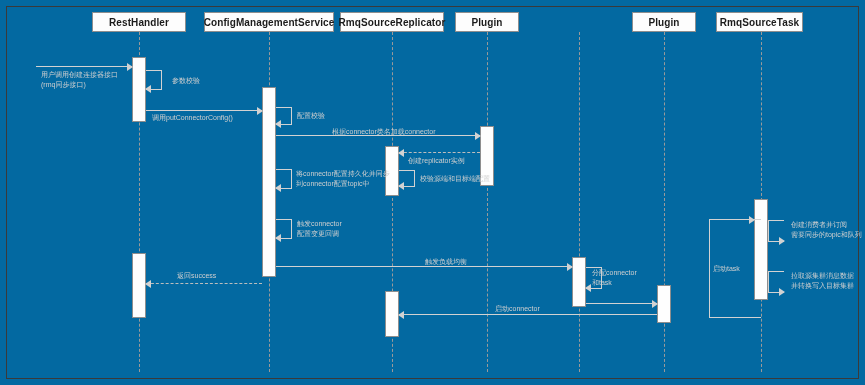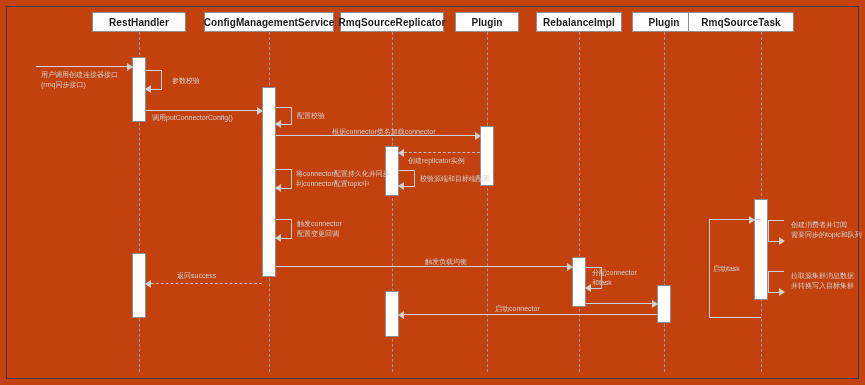--- a/index.html
+++ b/index.html
@@ -2,21 +2,21 @@
 <html><head>
 <meta charset="utf-8">
 <style>
   html,body{margin:0;padding:0;}
   body{
     width:865px;height:385px;
     background:#000;
     font-family:"Liberation Sans","DejaVu Sans",sans-serif;
     overflow:hidden;
   }
-  #canvas{position:relative;width:865px;height:385px;background:#c2410c;}
+  #canvas{position:relative;width:865px;height:385px;background:#0369a1;}
 
   
   .frame{
     position:absolute;left:6px;top:6px;width:853px;height:373px;
     border:1px solid #3a3a3a;box-sizing:border-box;
   }
 
   
   .lifeline-head{
     position:absolute;height:20px;
@@ -88,27 +88,24 @@
   </div>
   <div class="lifeline-head" style="left:340px;top:12px;width:104px;">
     <span>RmqSourceReplicator</span>
   </div>
   <div class="lifeline-head" style="left:204px;top:12px;width:130px;">
     <span>ConfigManagementService</span>
   </div>
   <div class="lifeline-head" style="left:455px;top:12px;width:64px;">
     <span>Plugin</span>
   </div>
-  <div class="lifeline-head" style="left:536px;top:12px;width:86px;">
-    <span>RebalanceImpl</span>
-  </div>
   <div class="lifeline-head" style="left:632px;top:12px;width:64px;">
     <span>Plugin</span>
   </div>
-  <div class="lifeline-head" style="left:688px;top:12px;width:106px;">
+  <div class="lifeline-head" style="left:716px;top:12px;width:87px;">
     <span>RmqSourceTask</span>
   </div>
 
   <div class="lifeline" style="left:139px;top:32px;height:340px;"></div>
   <div class="lifeline" style="left:269px;top:32px;height:340px;"></div>
   <div class="lifeline" style="left:392px;top:32px;height:340px;"></div>
   <div class="lifeline" style="left:487px;top:32px;height:340px;"></div>
   <div class="lifeline" style="left:579px;top:32px;height:340px;"></div>
   <div class="lifeline" style="left:664px;top:32px;height:340px;"></div>
   <div class="lifeline" style="left:761px;top:32px;height:340px;"></div>

